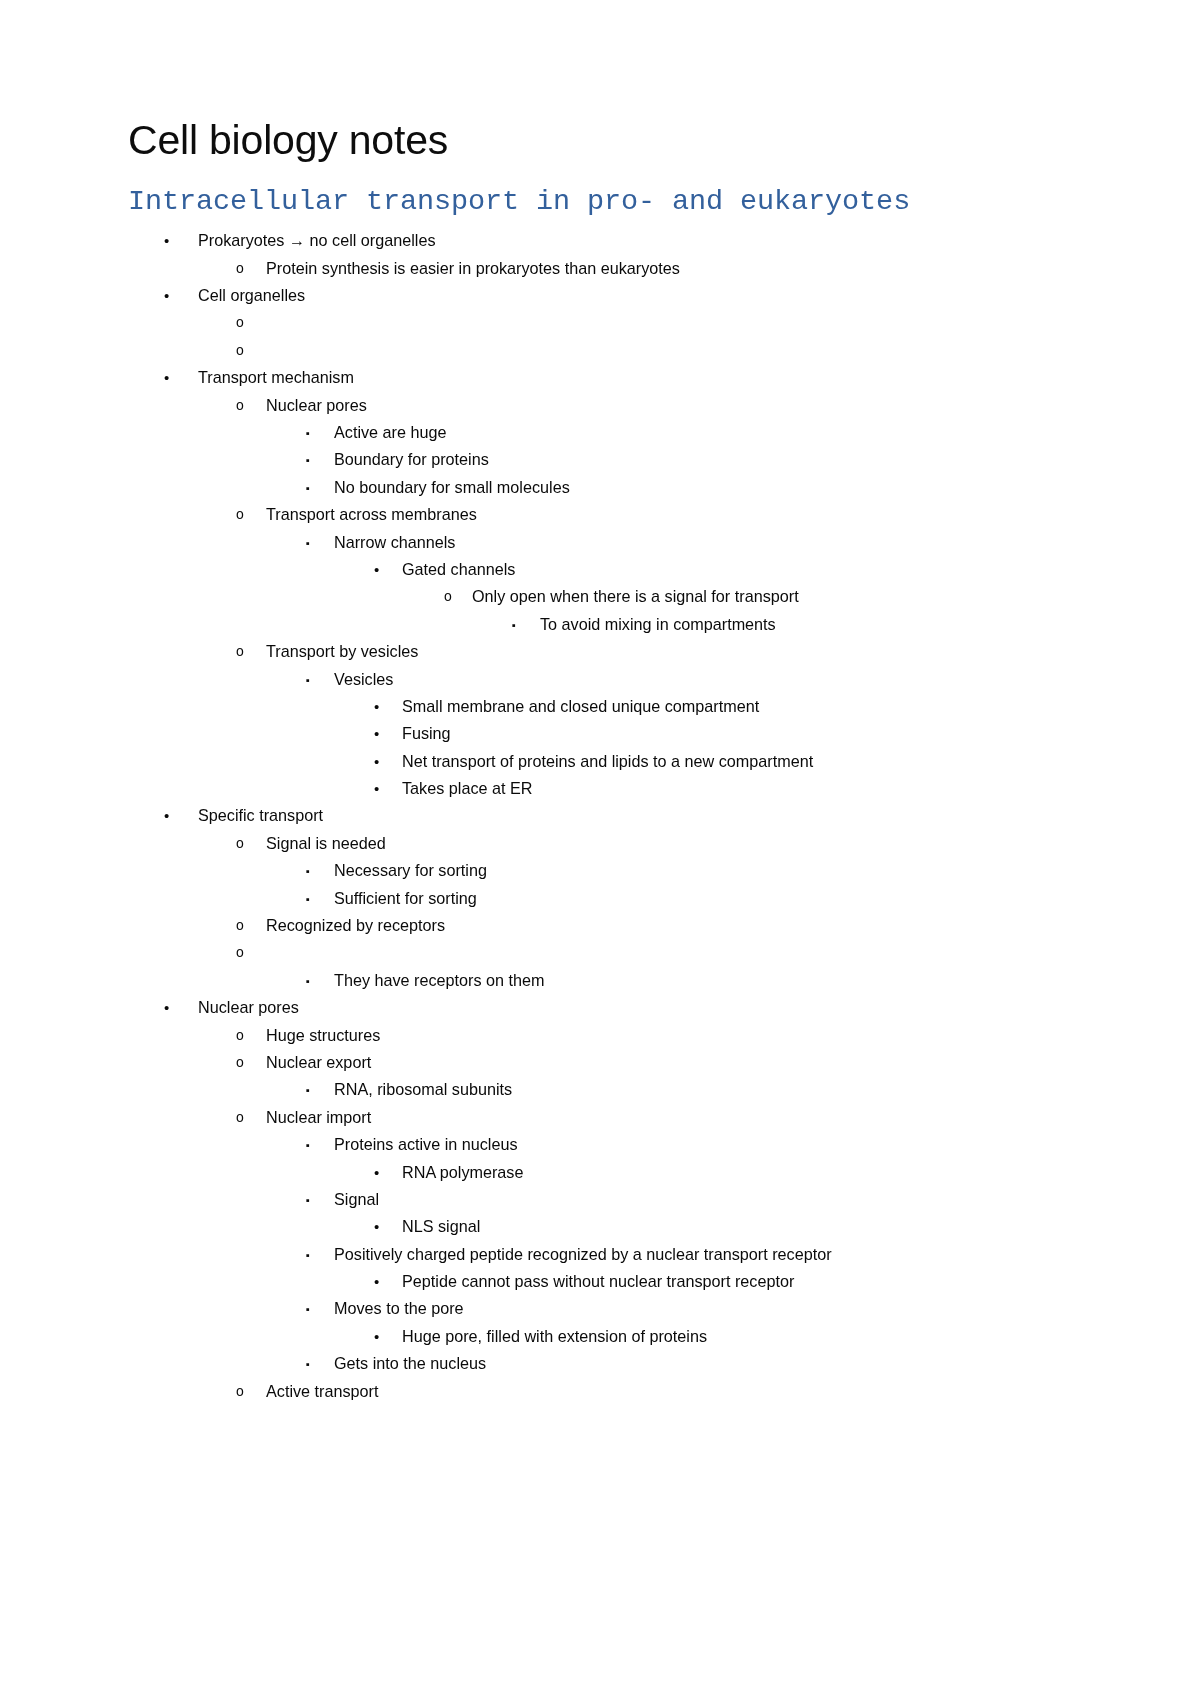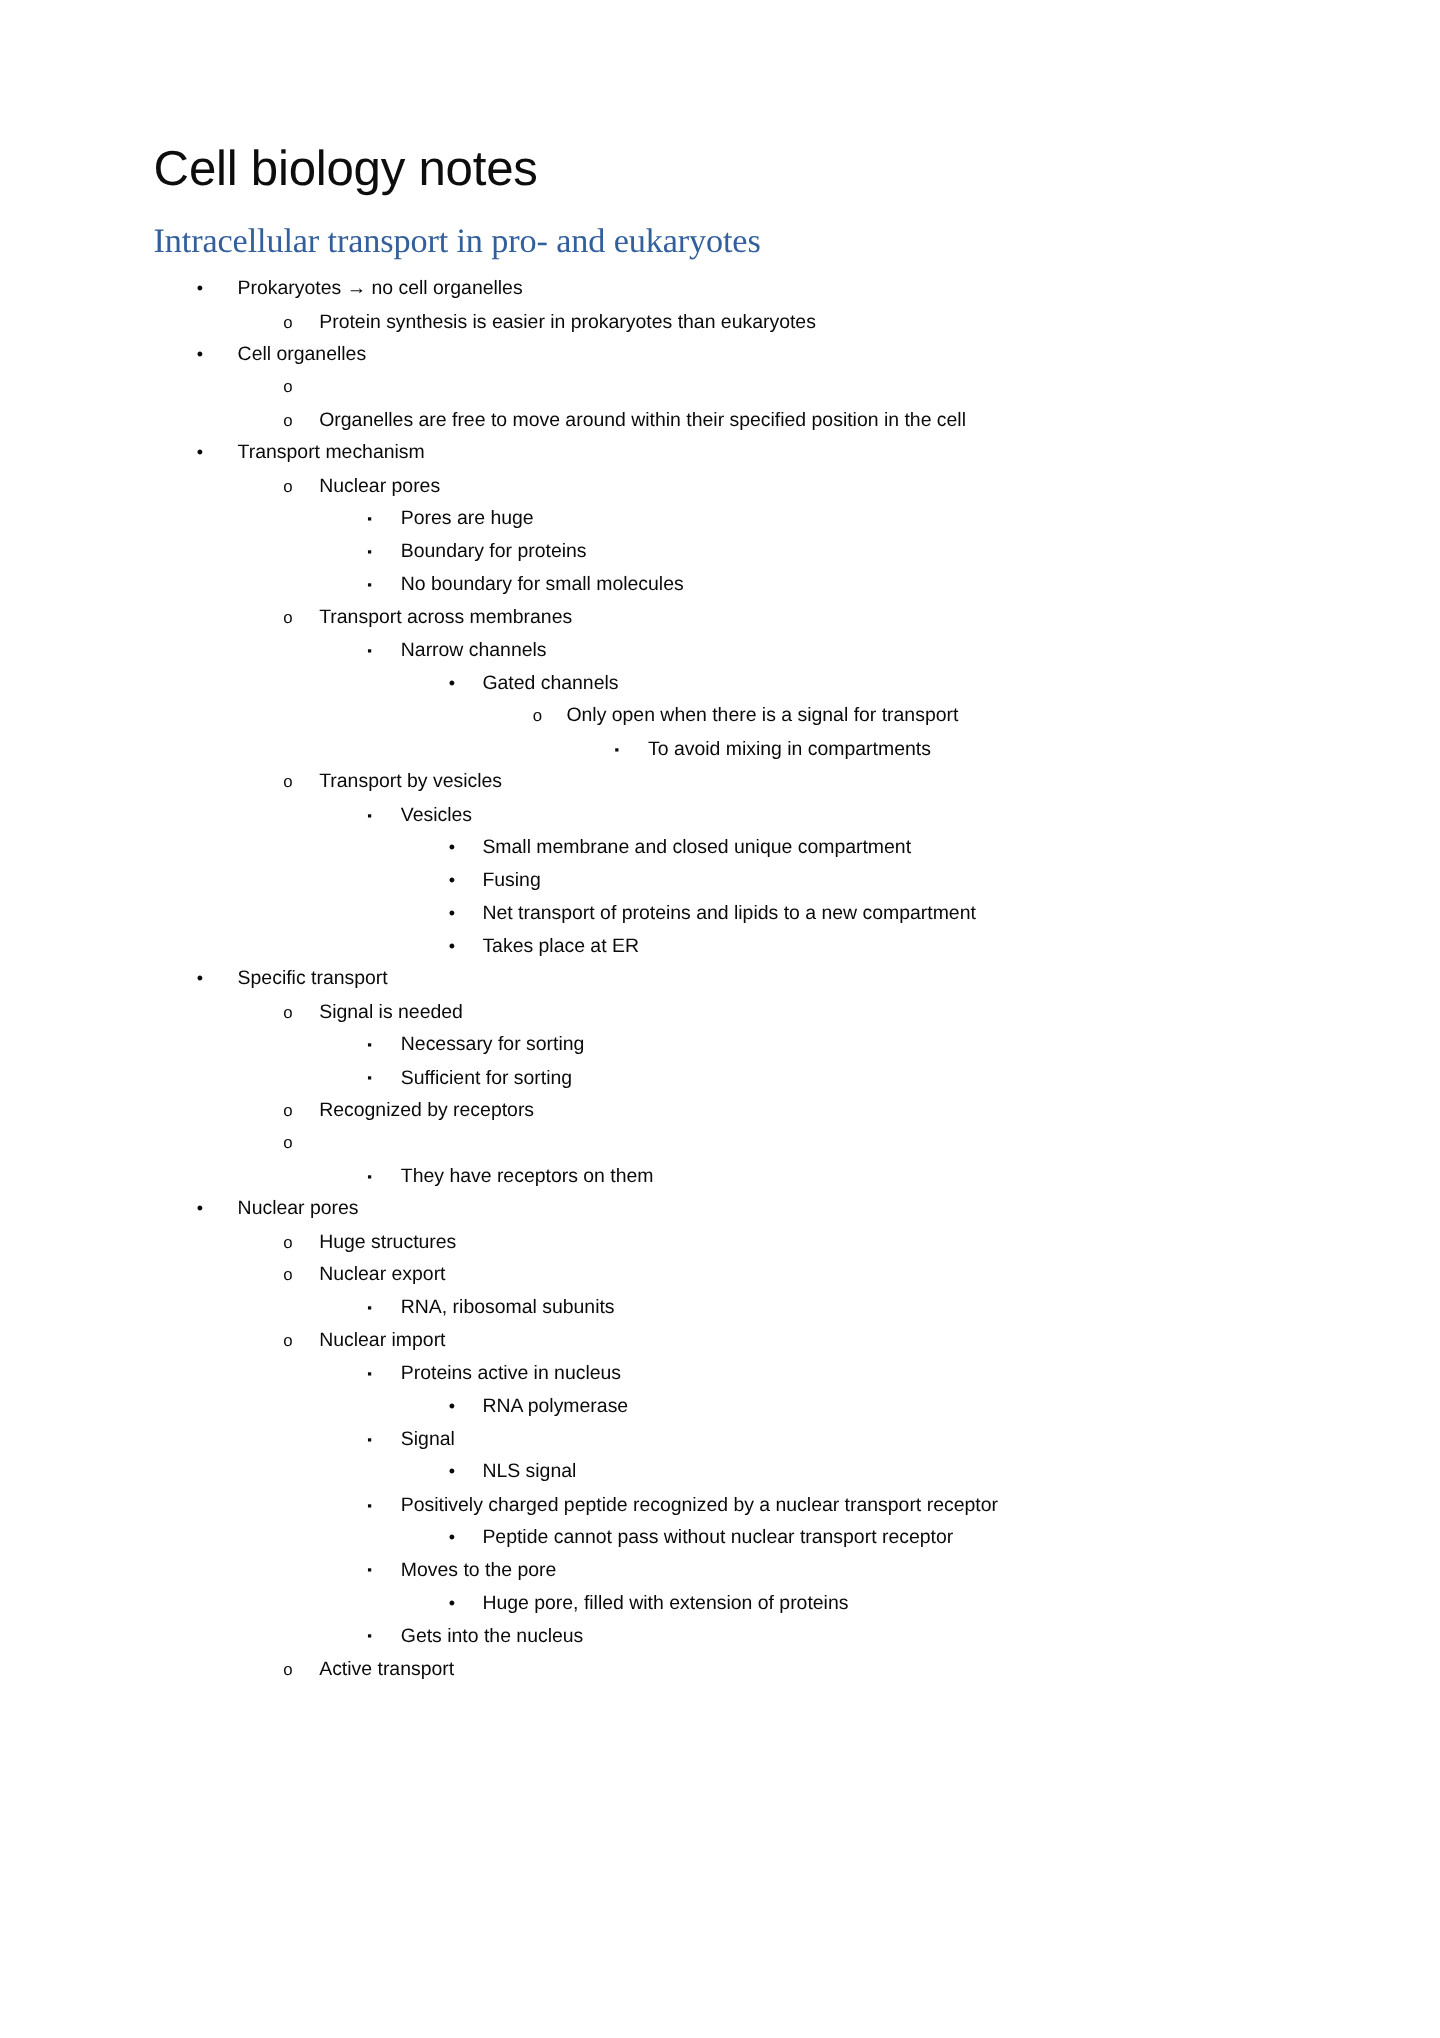--- a/index.html
+++ b/index.html
@@ -37,21 +37,21 @@
     margin: 0 0 22px 0;
     font-family: "Liberation Sans", "DejaVu Sans", sans-serif;
   }
   .doc-heading {
     font-size: 28.5px;
     font-weight: normal;
     line-height: 1.1;
     color: #33609c;
     margin: 0 0 10px 0;
     letter-spacing: -0.1px;
-    font-family: Liberation Serif, serif;
+    font-family: Liberation Mono, monospace;
   }
   .outline {
     list-style: none;
     margin: 0;
     padding: 0;
   }
   .o-item {
     position: relative;
     font-size: 16.2px;
     line-height: 27.4px;
@@ -96,24 +96,24 @@
 
     <h1 class="doc-title">Cell biology notes</h1>
 
     <h2 class="doc-heading">Intracellular transport in pro- and eukaryotes</h2>
 
     <div class="outline" id="outline-root">
         <div class="o-item lvl1"><span class="o-bullet">•</span><span class="o-text">Prokaryotes → no cell organelles</span></div>
         <div class="o-item lvl2"><span class="o-bullet">o</span><span class="o-text">Protein synthesis is easier in prokaryotes than eukaryotes</span></div>
         <div class="o-item lvl1"><span class="o-bullet">•</span><span class="o-text">Cell organelles</span></div>
         <div class="o-item lvl2"><span class="o-bullet">o</span></div>
-        <div class="o-item lvl2"><span class="o-bullet">o</span><span class="o-text">Organelles are free to move around within their specified position in the cell</span></div>
+        <div class="o-item lvl2"><span class="o-bullet">o</span></div>
         <div class="o-item lvl1"><span class="o-bullet">•</span><span class="o-text">Transport mechanism</span></div>
         <div class="o-item lvl2"><span class="o-bullet">o</span><span class="o-text">Nuclear pores</span></div>
-        <div class="o-item lvl3"><span class="o-bullet">▪</span><span class="o-text">Pores are huge</span></div>
+        <div class="o-item lvl3"><span class="o-bullet">▪</span><span class="o-text">Active are huge</span></div>
         <div class="o-item lvl3"><span class="o-bullet">▪</span><span class="o-text">Boundary for proteins</span></div>
         <div class="o-item lvl3"><span class="o-bullet">▪</span><span class="o-text">No boundary for small molecules</span></div>
         <div class="o-item lvl2"><span class="o-bullet">o</span><span class="o-text">Transport across membranes</span></div>
         <div class="o-item lvl3"><span class="o-bullet">▪</span><span class="o-text">Narrow channels</span></div>
         <div class="o-item lvl4"><span class="o-bullet">•</span><span class="o-text">Gated channels</span></div>
         <div class="o-item lvl5"><span class="o-bullet">o</span><span class="o-text">Only open when there is a signal for transport</span></div>
         <div class="o-item lvl6"><span class="o-bullet">▪</span><span class="o-text">To avoid mixing in compartments</span></div>
         <div class="o-item lvl2"><span class="o-bullet">o</span><span class="o-text">Transport by vesicles</span></div>
         <div class="o-item lvl3"><span class="o-bullet">▪</span><span class="o-text">Vesicles</span></div>
         <div class="o-item lvl4"><span class="o-bullet">•</span><span class="o-text">Small membrane and closed unique compartment</span></div>

